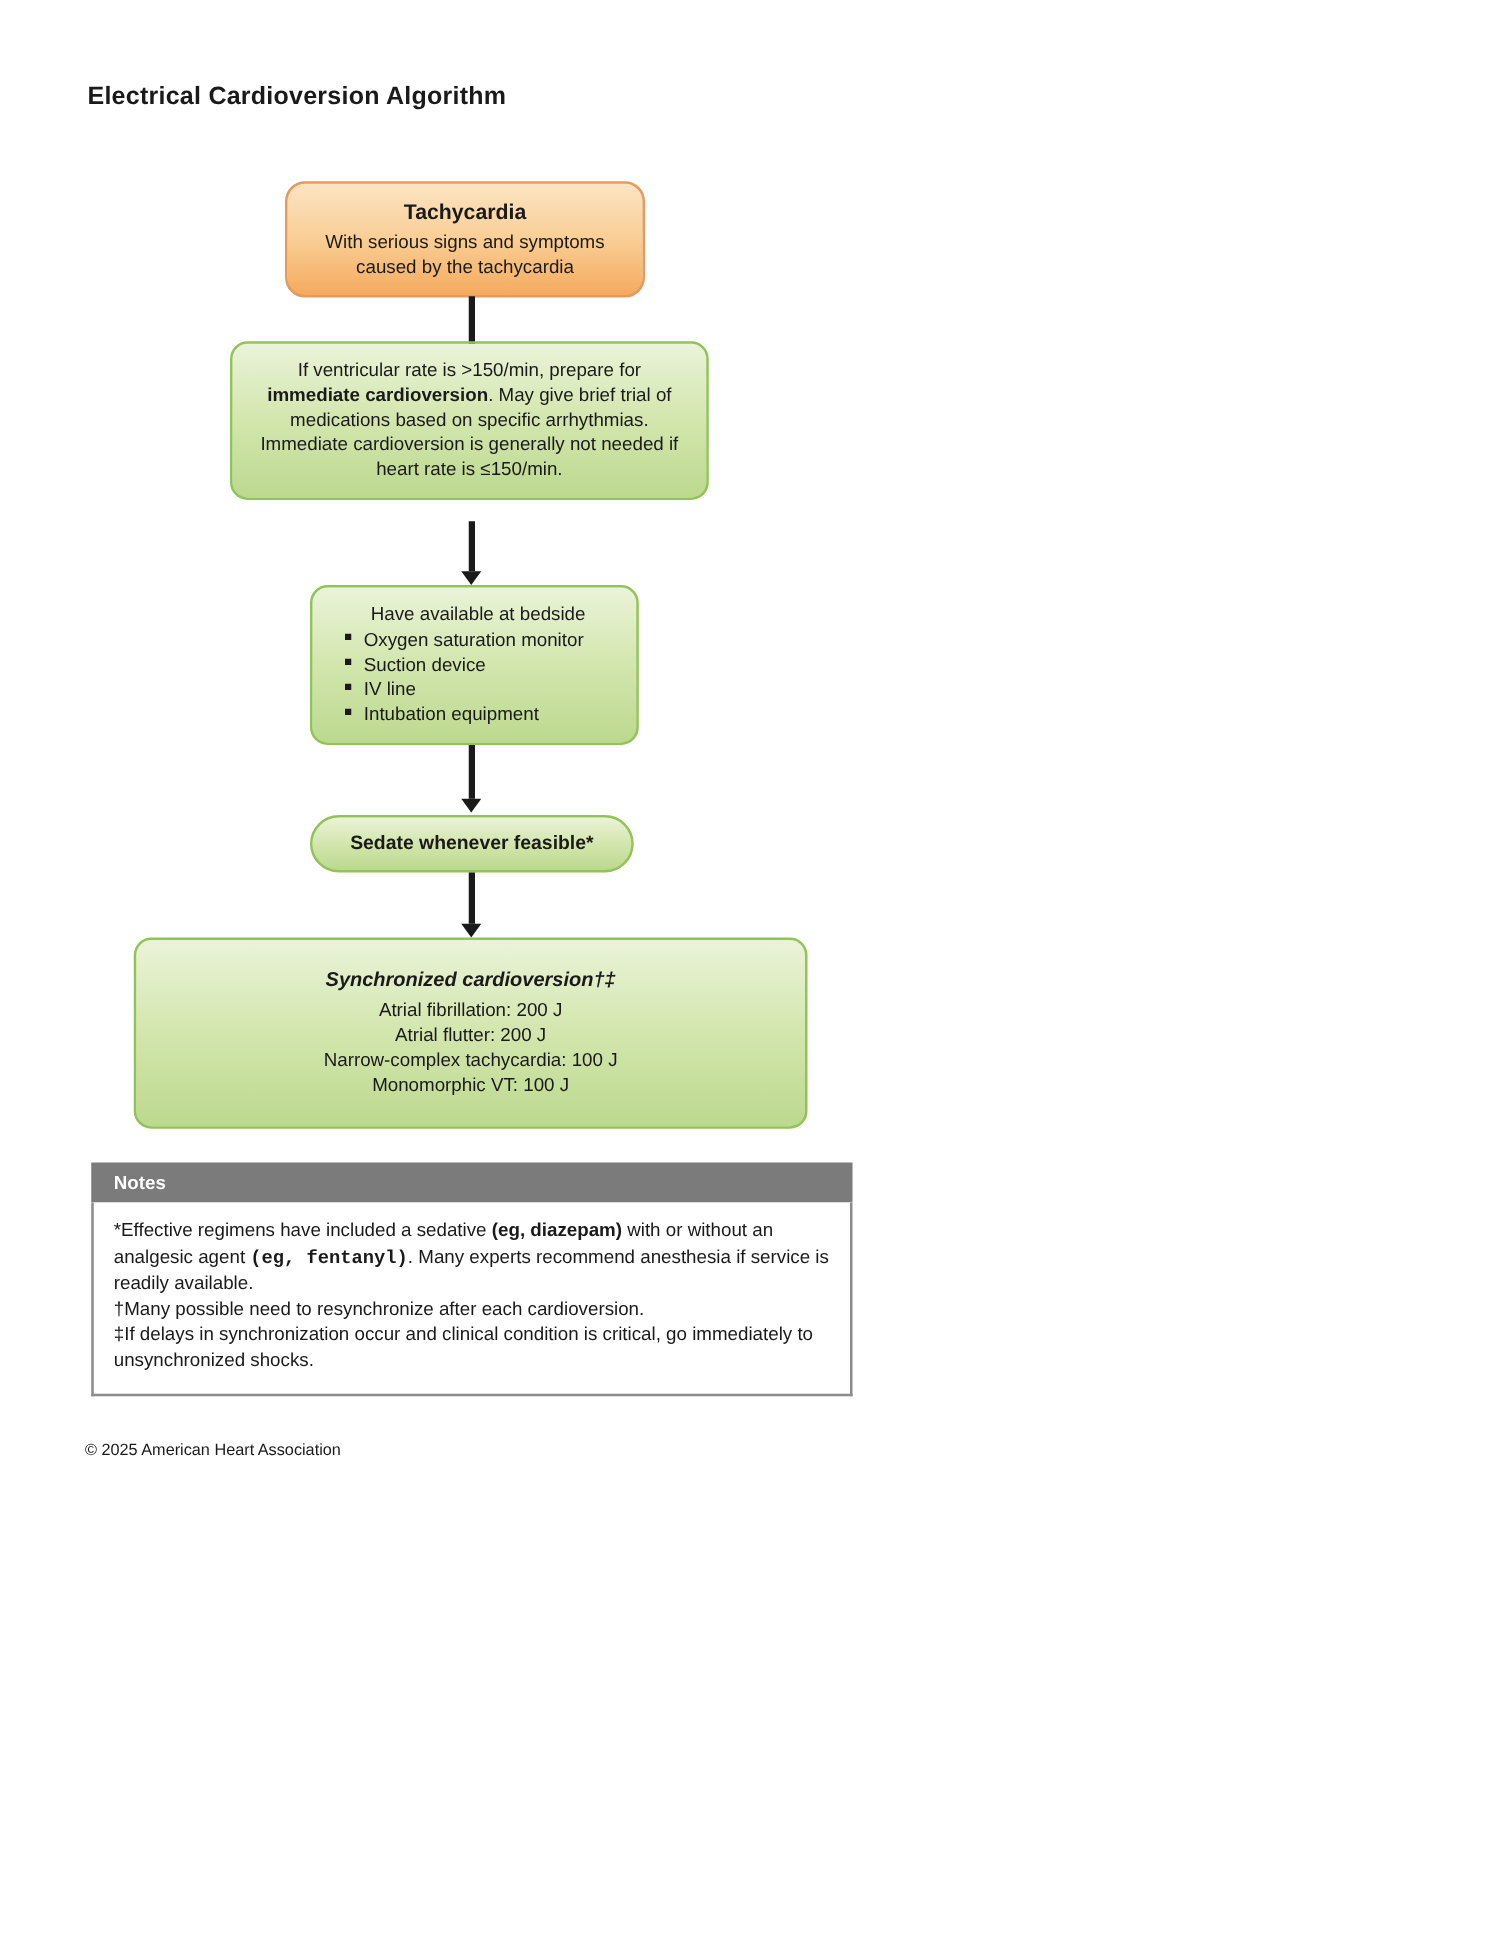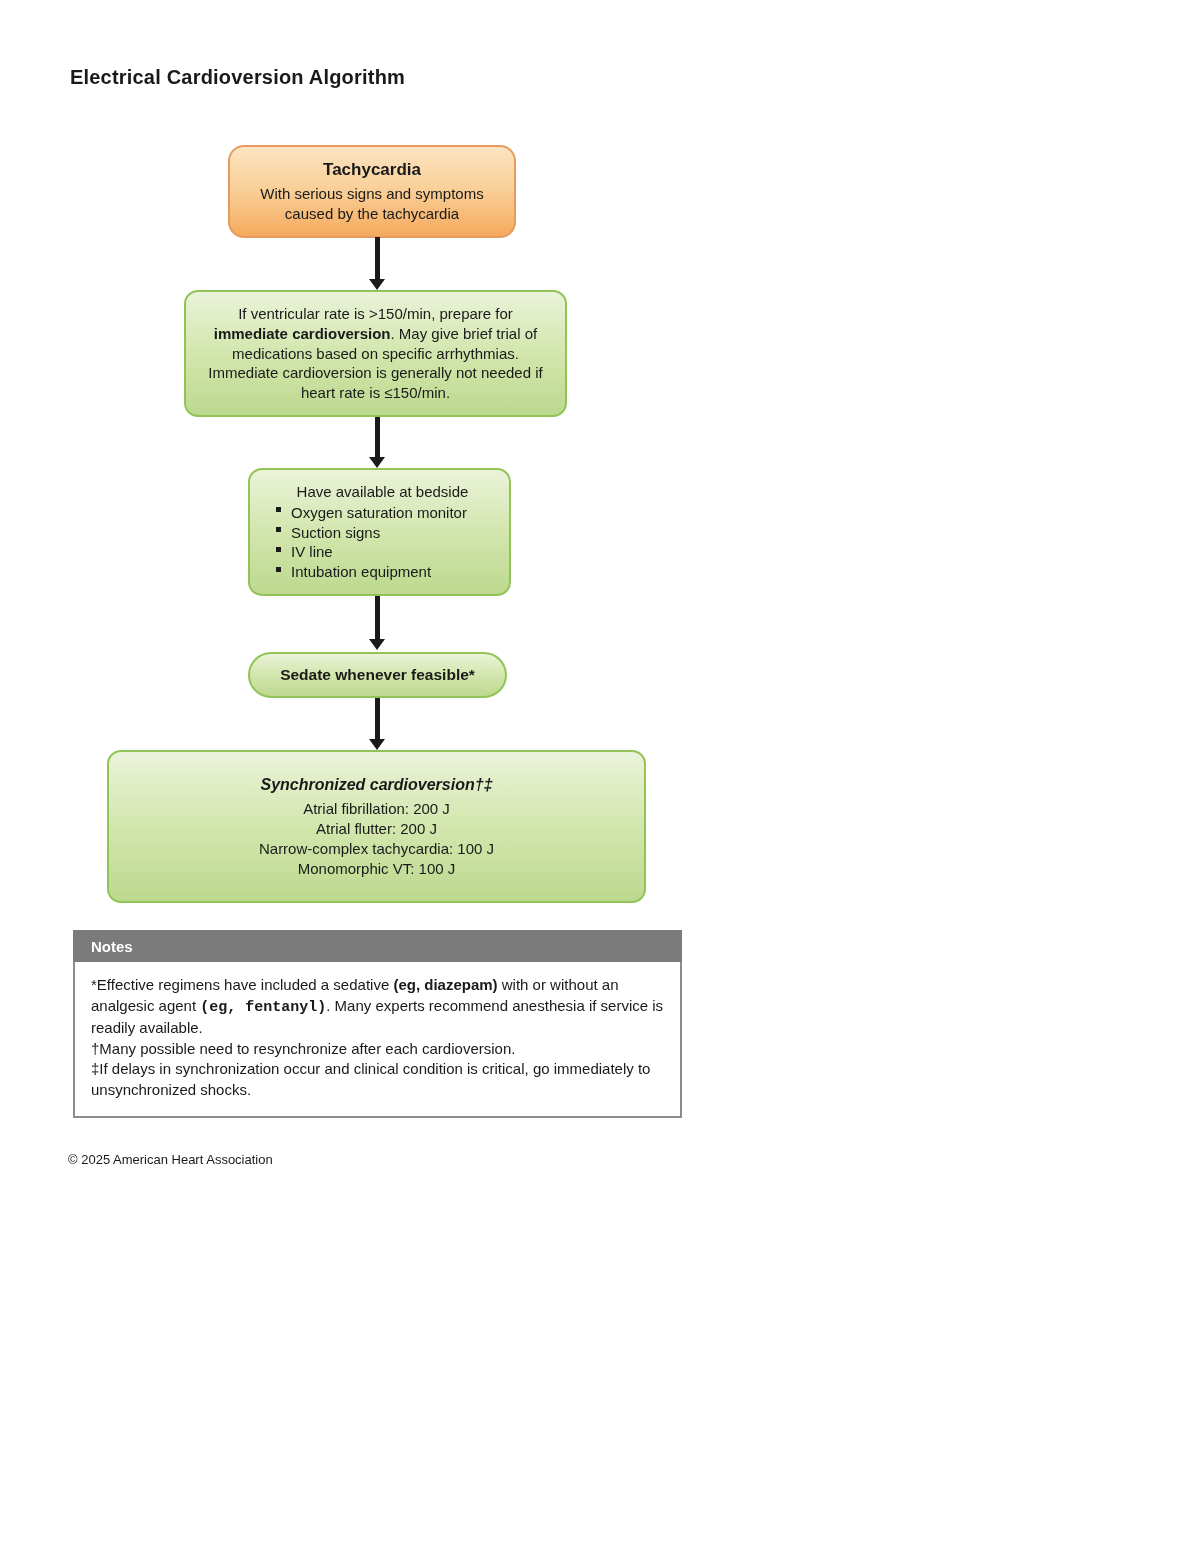--- a/index.html
+++ b/index.html
@@ -19,21 +19,21 @@
   .orange {
     background:linear-gradient(180deg,#fce4c2 0%, #f9cf97 48%, #f5aa5e 100%);
     border:2px solid #e59a5f; border-radius:16px;
   }
   .green {
     background:linear-gradient(180deg,#eaf3d9 0%, #d3e6ad 50%, #bcd98f 100%);
     border:2px solid #92c356; border-radius:14px;
   }
   .tachy-box   { left:228px; top:145px; width:288px; height:93px; padding:8px 12px; }
   .tachy-title { font-weight:bold; font-size:17px; margin-bottom:3px; }
-  .rate-box    { left:184px; top:290px; width:383px; height:127px; padding:10px 14px; }
+  .rate-box    { left:184px; top:273px; width:383px; height:127px; padding:10px 14px; }
   .bedside-box { left:248px; top:468px; width:263px; height:128px; padding:10px 12px 10px 18px; text-align:center; }
   .bedside-list { margin:1px 0 0 0; padding:0; list-style:none; }
   .bedside-list li { display:flex; align-items:baseline; }
   .bullet-sq {
     flex:0 0 auto; width:5px; height:5px; background:#1a1a1a;
     margin:0 10px 0 8px; position:relative; top:-3px; align-self:center;
   }
   .sedate-box  { left:248px; top:652px; width:259px; height:46px; border-radius:23px; font-weight:bold; font-size:15.5px; }
   .sync-box    { left:107px; top:750px; width:539px; height:153px; padding:10px 8px; }
   .sync-title  { font-weight:bold; font-style:italic; font-size:16px; margin-bottom:4px; }
@@ -91,21 +91,21 @@
 
     <div class="box green bedside-box">
       <div>Have available at bedside</div>
       <ul class="bedside-list">
         <li>
           <span class="bullet-sq"></span>
           <span>Oxygen saturation monitor</span>
         </li>
         <li>
           <span class="bullet-sq"></span>
-          <span>Suction signs</span>
+          <span>Suction device</span>
         </li>
         <li>
           <span class="bullet-sq"></span>
           <span>IV line</span>
         </li>
         <li>
           <span class="bullet-sq"></span>
           <span>Intubation equipment</span>
         </li>
       </ul>

